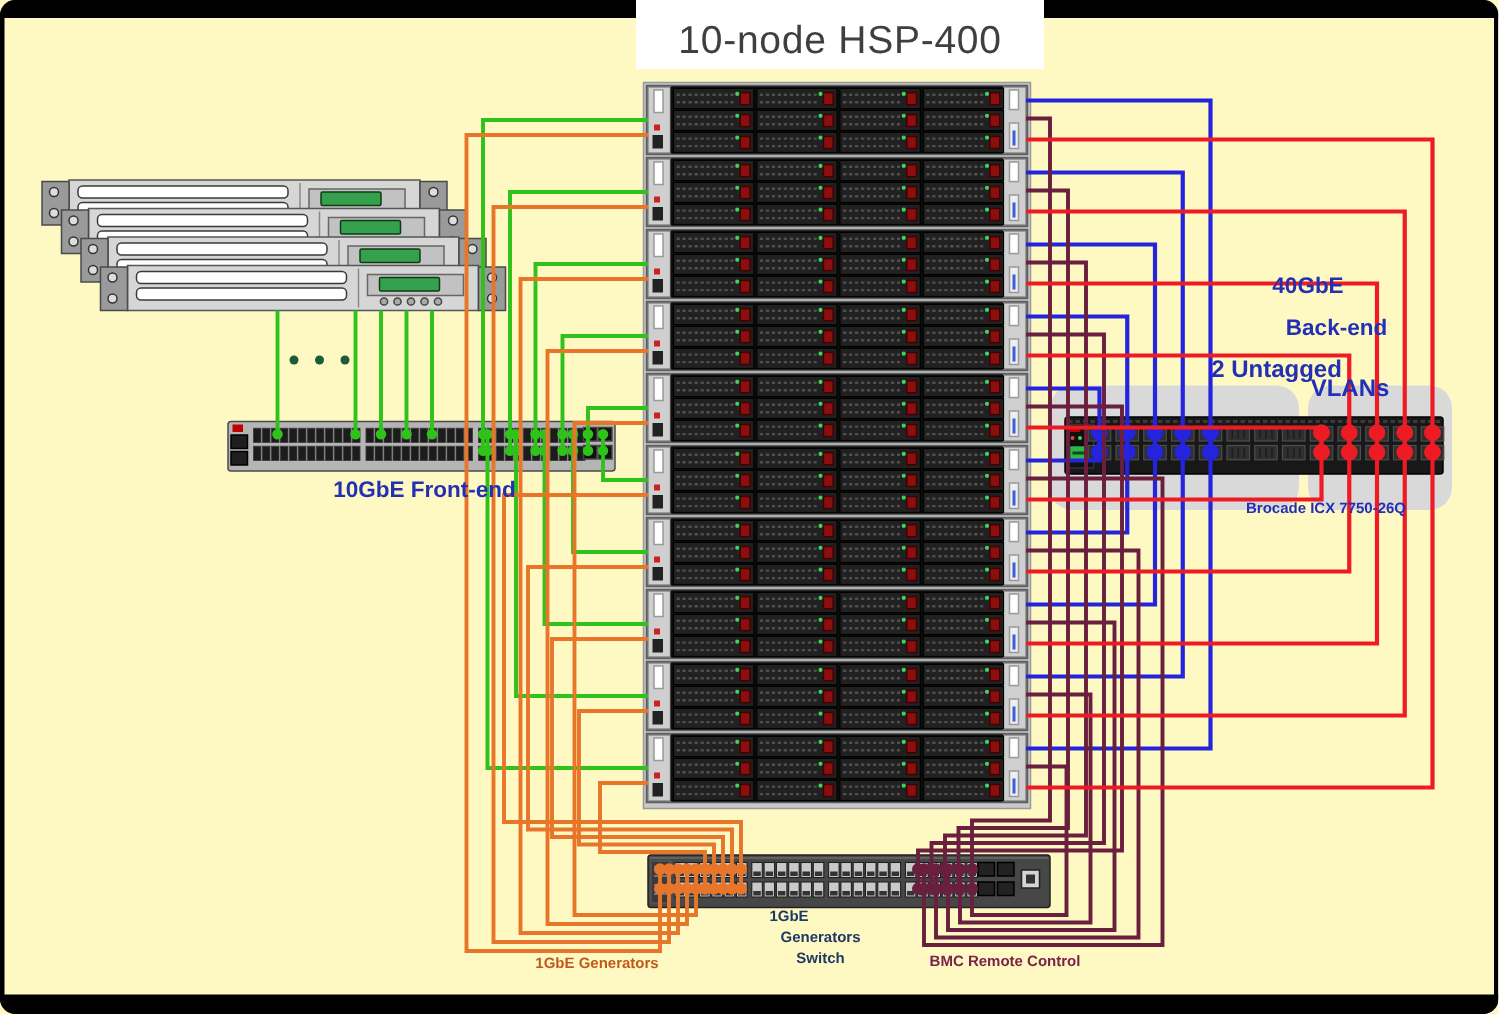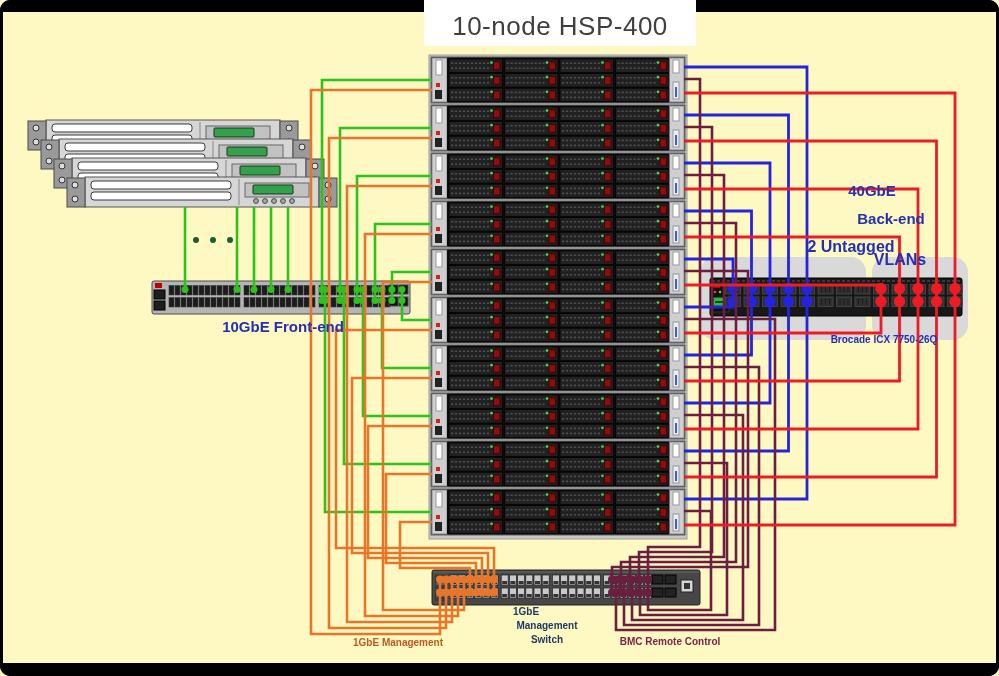--- a/index.html
+++ b/index.html
@@ -1314,17 +1314,17 @@
     <div class="t" id="lbl-title" style="color: rgb(63, 63, 63);">10-node HSP-400</div>
   </div>
 
   <div class="lbl sz15" id="lbl-frontend" style="left: 283px; top: 318px; color: rgb(36, 48, 180);">10GbE Front-end</div>
   <div class="lbl sz15" id="lbl-backend1" style="left: 851px; top: 182px; color: rgb(36, 48, 180); margin-left: 21px;">40GbE</div>
   <div class="lbl sz15" id="lbl-backend2" style="left: 851px; top: 210px; color: rgb(36, 48, 180); margin-left: 40px;">Back-end</div>
   <div class="lbl sz12" id="lbl-vlan1" style="left: 851px; top: 238px; color: rgb(36, 48, 180);">2 Untagged</div>
   <div class="lbl sz12" id="lbl-vlan2" style="left: 900px; top: 251px; color: rgb(36, 48, 180);">VLANs</div>
   <div class="lbl sz13" id="lbl-brocade" style="left: 884px; top: 334px; color: rgb(36, 48, 180);">Brocade  ICX 7750-26Q</div>
   <div class="lbl sz13" id="lbl-mgmtsw1" style="left: 526px; top: 606px; color: rgb(31, 56, 100);">1GbE</div>
-  <div class="lbl sz13" id="lbl-mgmtsw2" style="left: 547px; top: 620px; color: rgb(31, 56, 100);">Management</div>
+  <div class="lbl sz13" id="lbl-mgmtsw2" style="left: 547px; top: 620px; color: rgb(31, 56, 100);">Generators</div>
   <div class="lbl sz13" id="lbl-mgmtsw3" style="left: 547px; top: 634px; color: rgb(31, 56, 100);">Switch</div>
-  <div class="lbl sz13" id="lbl-mgmt" style="left: 398px; top: 637px; color: rgb(192, 90, 26);">1GbE Management</div>
+  <div class="lbl sz13" id="lbl-mgmt" style="left: 398px; top: 637px; color: rgb(192, 90, 26);">1GbE Generators</div>
   <div class="lbl sz13" id="lbl-bmc" style="left: 670px; top: 636px; color: rgb(125, 34, 72);">BMC Remote Control</div>
 </div>
 
 </body></html>

